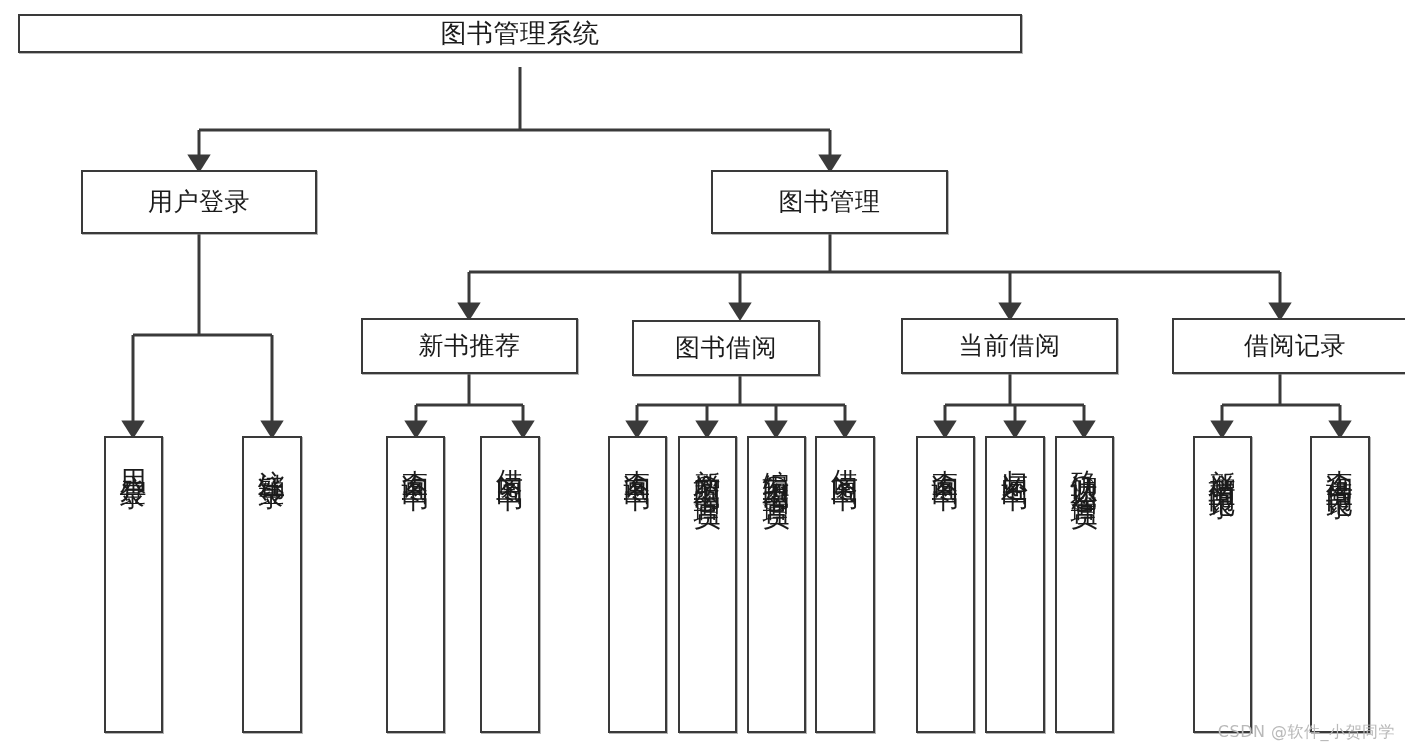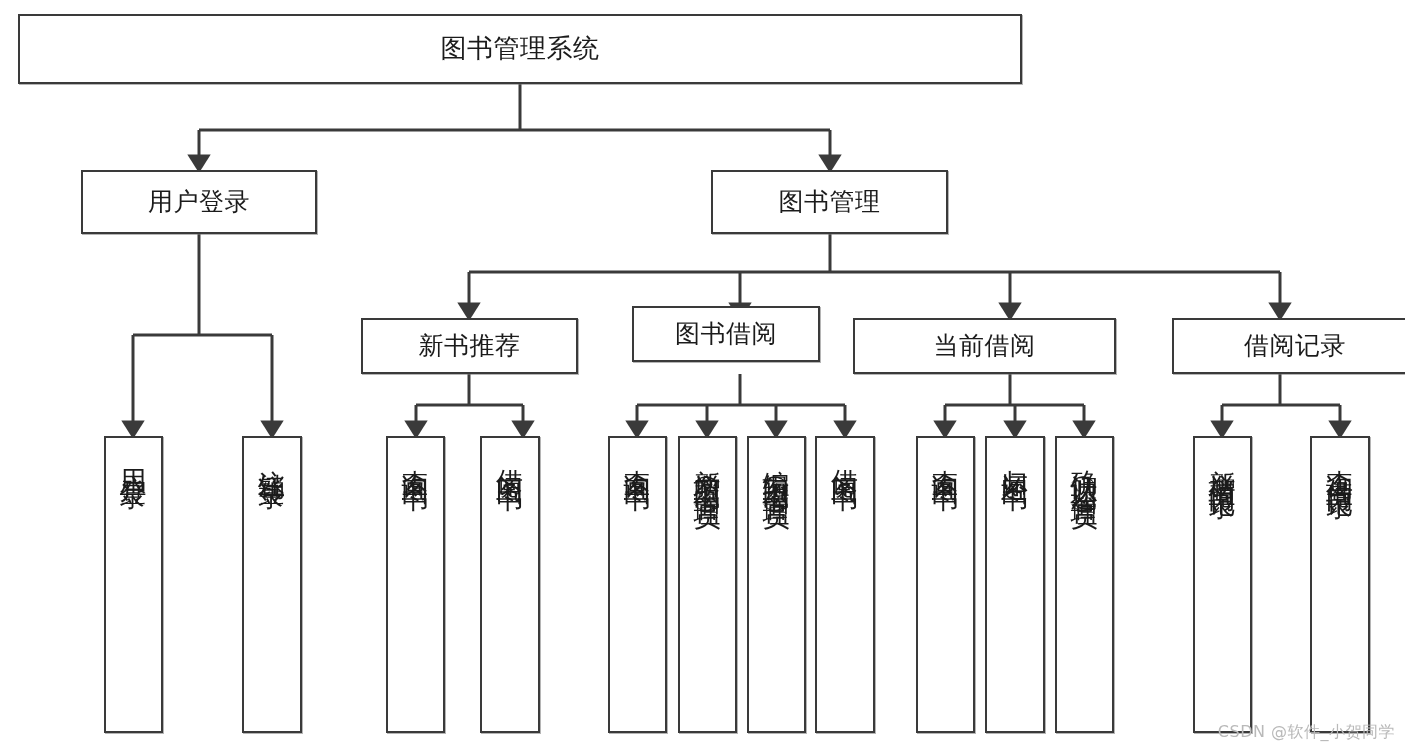--- a/index.html
+++ b/index.html
@@ -125,38 +125,38 @@
       <path d="M1015,405 L1015,424" marker-end="url(#arrow)"></path>
       <path d="M1084,405 L1084,424" marker-end="url(#arrow)"></path>
 
       <path d="M1280,374 L1280,405"></path>
       <path d="M1222,405 L1340,405"></path>
       <path d="M1222,405 L1222,424" marker-end="url(#arrow)"></path>
       <path d="M1340,405 L1340,424" marker-end="url(#arrow)"></path>
     </g>
   </svg>
 
-  <div class="node horiz root" style="left:18px; top:14px; width:1004px; height:70px;">
+  <div class="node horiz root" style="left:18px; top:14px; width:1004px; height:39px;">
     <span class="label">图书管理系统</span>
   </div>
 
   <div class="node horiz" style="left:81px; top:170px; width:236px; height:64px;">
     <span class="label">用户登录</span>
   </div>
   <div class="node horiz" style="left:711px; top:170px; width:237px; height:64px;">
     <span class="label">图书管理</span>
   </div>
 
   <div class="node horiz" style="left:361px; top:318px; width:217px; height:56px;">
     <span class="label">新书推荐</span>
   </div>
-  <div class="node horiz" style="left:632px; top:306px; width:188px; height:56px;">
+  <div class="node horiz" style="left:632px; top:320px; width:188px; height:56px;">
     <span class="label">图书借阅</span>
   </div>
-  <div class="node horiz" style="left:853px; top:318px; width:263px; height:56px;">
+  <div class="node horiz" style="left:901px; top:318px; width:217px; height:56px;">
     <span class="label">当前借阅</span>
   </div>
   <div class="node horiz" style="left:1172px; top:318px; width:246px; height:56px;">
     <span class="label">借阅记录</span>
   </div>
 
   <div class="node vert" style="left:104px; top:436px; width:59px; height:297px;">
     <span class="label">用户登录</span>
   </div>
   <div class="node vert" style="left:242px; top:436px; width:60px; height:297px;">

